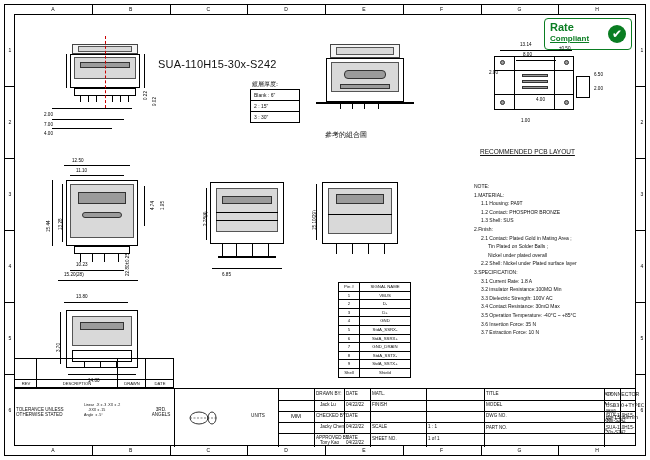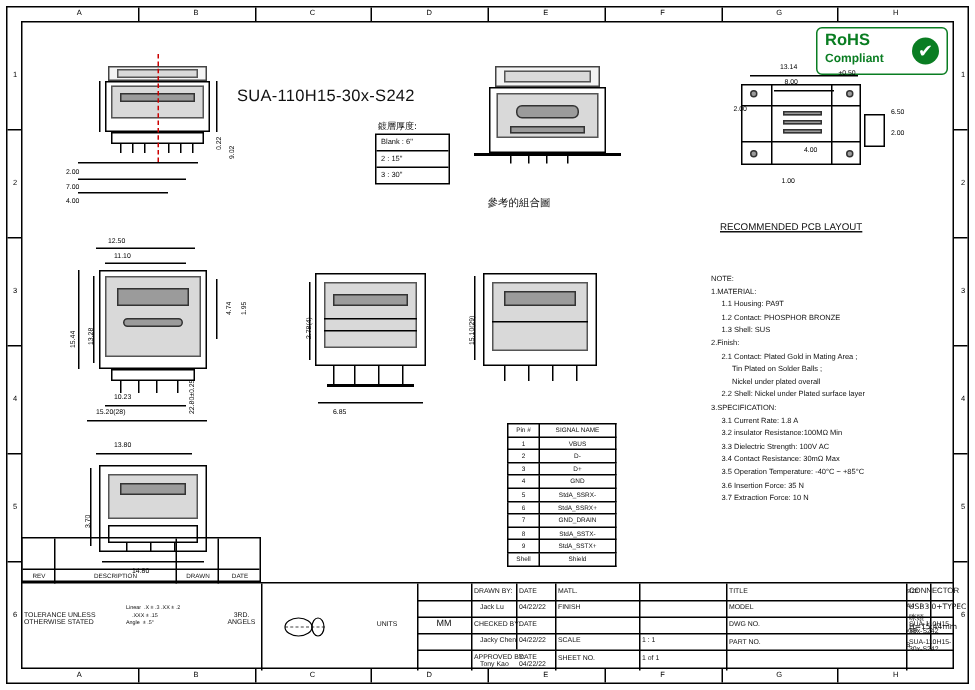--- a/index.html
+++ b/index.html
@@ -25,21 +25,21 @@
   .dim{position:absolute;font-size:4.6px;color:#000;white-space:nowrap;}
   .dimv{position:absolute;font-size:4.6px;color:#000;white-space:nowrap;transform-origin:0 0;transform:rotate(-90deg);}
 
   .title-main{position:absolute;font-size:11px;letter-spacing:.2px;}
   .cn{position:absolute;font-size:6px;font-family:"DejaVu Sans",sans-serif;}
   .lbl6{position:absolute;font-size:5.6px;}
 
   
   .rohs{position:absolute;right:18px;top:18px;width:86px;height:30px;border:1.5px solid #0a7d22;border-radius:4px;background:#fff;}
   .rohs .r1{position:absolute;left:5px;top:2px;font-size:11px;font-weight:bold;color:#0a7d22;font-family:"Liberation Sans",sans-serif;}
-  .rohs .r2{position:absolute;left:5px;top:15px;font-size:8px;font-weight:bold;color:#0a7d22;}
+  .rohs .r2{position:absolute;left:5px;top:15px;font-size:8px;font-weight:bold;color:#0a7d22;text-decoration:underline;}
   .rohs .chk{position:absolute;right:5px;top:6px;width:18px;height:18px;border-radius:50%;background:#0a7d22;color:#fff;font-size:12px;text-align:center;line-height:18px;}
 
   
   .ptable{position:absolute;border:1px solid #000;font-size:5px;background:#fff;}
   .ptable .pr{border-bottom:1px solid #000;padding:1px 3px;height:8px;line-height:8px;white-space:nowrap;}
   .ptable .pr:last-child{border-bottom:none;}
 
   
   .pintbl{position:absolute;border:1px solid #000;border-collapse:collapse;font-size:4.3px;background:#fff;}
   .pintbl td,.pintbl th{border:1px solid #000;padding:0 2px;height:7.6px;line-height:7.6px;text-align:center;font-weight:normal;}
@@ -121,21 +121,21 @@
       <div class="zone" style="top: 335px; width: 10px; left: 637px;">5</div>
       <div class="ln h" style="top: 302px; left: 5px; width: 9px;"></div>
       <div class="ln h" style="top: 302px; left: 636px; width: 9px;"></div>
       <div class="zone" style="top: 407px; width: 10px; left: 5px;">6</div>
       <div class="zone" style="top: 407px; width: 10px; left: 637px;">6</div>
       <div class="ln h" style="top: 374px; left: 5px; width: 9px;"></div>
       <div class="ln h" style="top: 374px; left: 636px; width: 9px;"></div>
     </div>
 
   <div class="rohs">
-    <div class="r1">RoHS</div>
+    <div class="r1">Rate</div>
     <div class="r2">Compliant</div>
     <div class="chk">✔</div>
   </div>
 
   <div class="title-main" style="left:158px;top:58px;">SUA-110H15-30x-S242</div>
 
   <div class="box" style="left:66px;top:40px;width:80px;height:62px;border:0;"></div>
   <div class="boxg" style="left:72px;top:44px;width:66px;height:10px;"></div>
   <div class="fillg" style="left:78px;top:46px;width:54px;height:6px;"></div>
   <div class="box" style="left:70px;top:54px;width:70px;height:34px;"></div>

